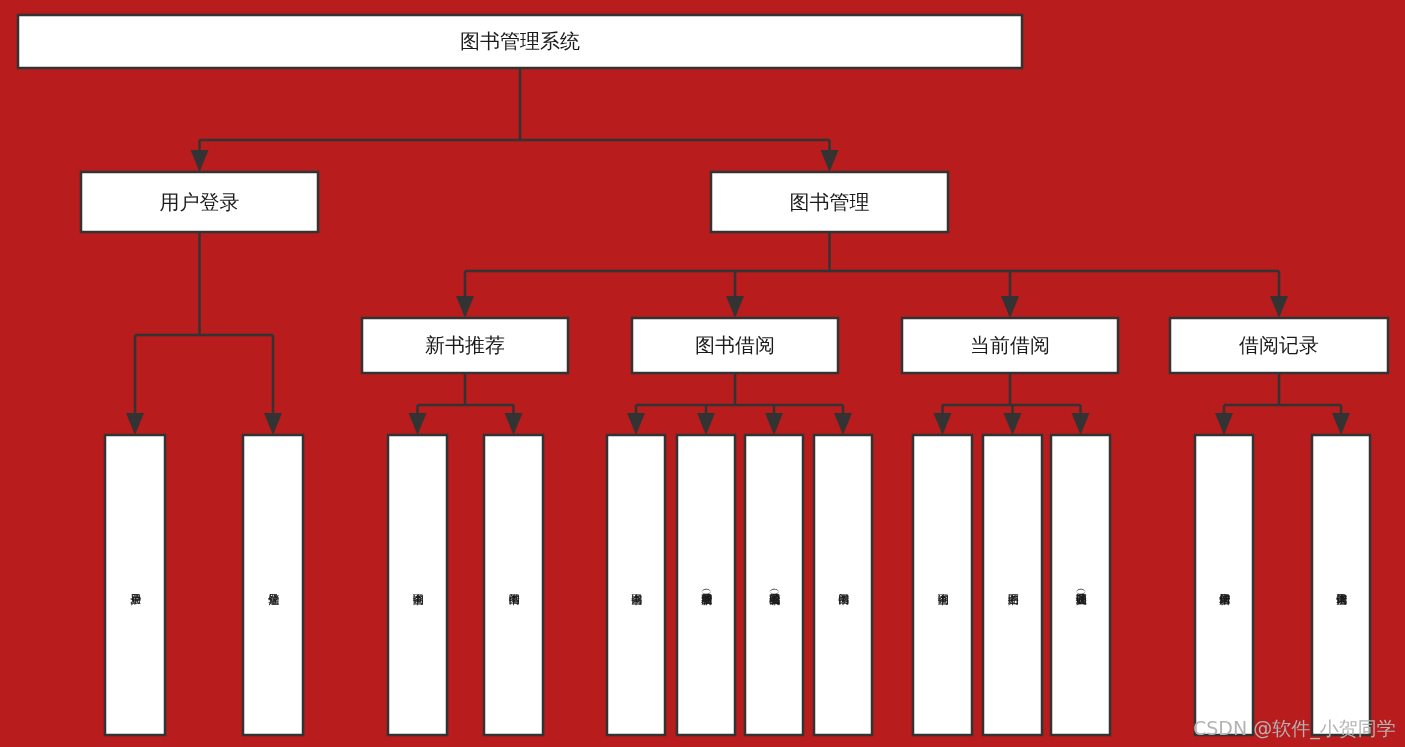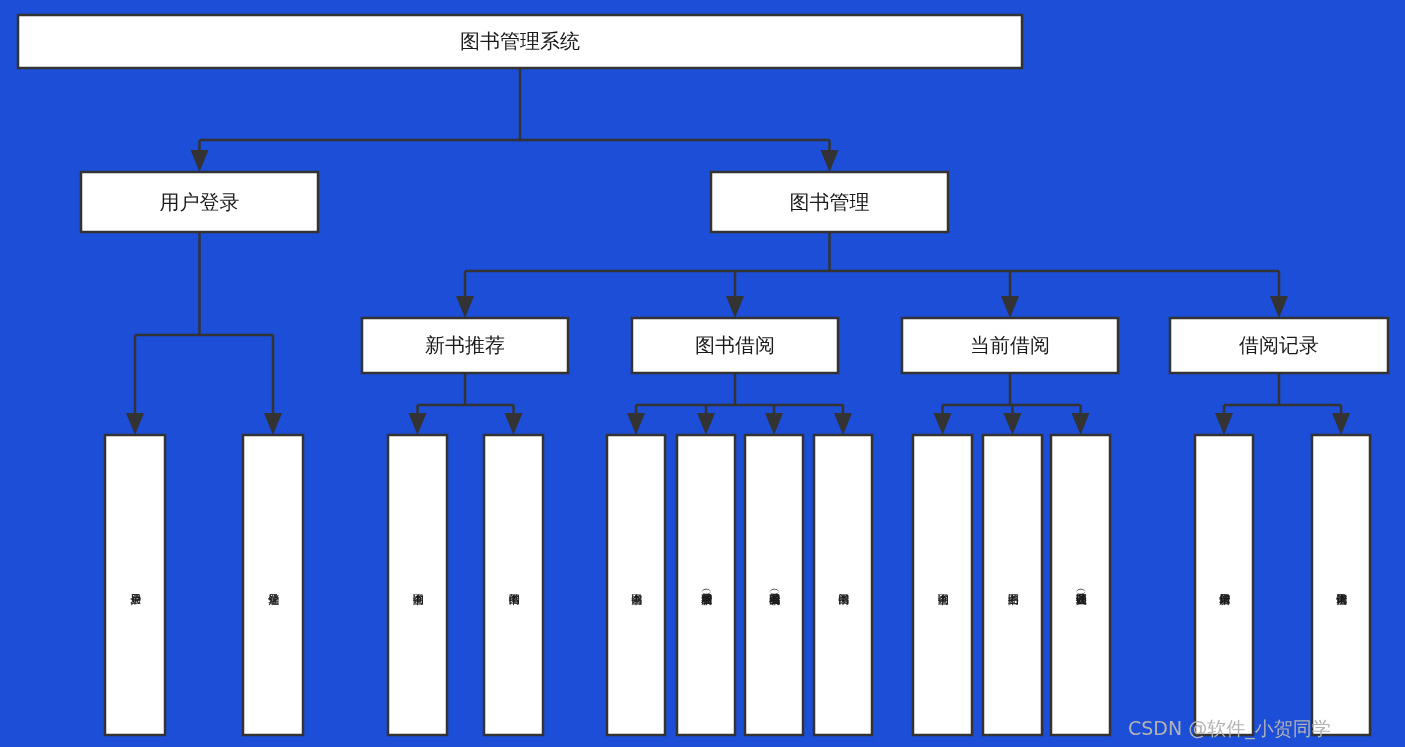--- a/index.html
+++ b/index.html
@@ -10,21 +10,21 @@
   body {
     width: 1405px;
     height: 747px;
     font-family: "DejaVu Sans", "Liberation Sans", sans-serif;
     overflow: hidden;
   }
   #diagram-root {
     position: relative;
     width: 1405px;
     height: 747px;
-    background: #1d4ed8;
+    background: #b91c1c;
   }
   svg#tree-svg {
     position: absolute;
     left: 0;
     top: 0;
     width: 1405px;
     height: 747px;
   }
   .node-box {
     fill: #ffffff;
@@ -173,15 +173,15 @@
       <div class="vlabel" style="left: 677px; top: 435px; width: 58px; height: 300px; font-size: 11px; letter-spacing: 0px;">新增图书（管理员）</div>
       <div class="vlabel" style="left: 745px; top: 435px; width: 58px; height: 300px; font-size: 11px; letter-spacing: 0px;">编辑图书（管理员）</div>
       <div class="vlabel" style="left: 814px; top: 435px; width: 58px; height: 300px; font-size: 11px; letter-spacing: 0px;">借阅图书</div>
       <div class="vlabel" style="left: 913px; top: 435px; width: 59px; height: 300px; font-size: 11px; letter-spacing: 0px;">查询图书</div>
       <div class="vlabel" style="left: 983px; top: 435px; width: 59px; height: 300px; font-size: 11px; letter-spacing: 0px;">归还图书</div>
       <div class="vlabel" style="left: 1051px; top: 435px; width: 59px; height: 300px; font-size: 11px; letter-spacing: 0px;">确认归还（管理员）</div>
       <div class="vlabel" style="left: 1195px; top: 435px; width: 58px; height: 300px; font-size: 11px; letter-spacing: 0px;">新增借阅记录</div>
       <div class="vlabel" style="left: 1312px; top: 435px; width: 58px; height: 300px; font-size: 11px; letter-spacing: 0px;">查询借阅记录</div>
     </div>
 
-  <div class="watermark" style="left: 1128px; top: 716px;">CSDN @软件_小贺同学</div>
+  <div class="watermark" style="left: 1193px; top: 716px;">CSDN @软件_小贺同学</div>
 
 </div>
 
 </body></html>

